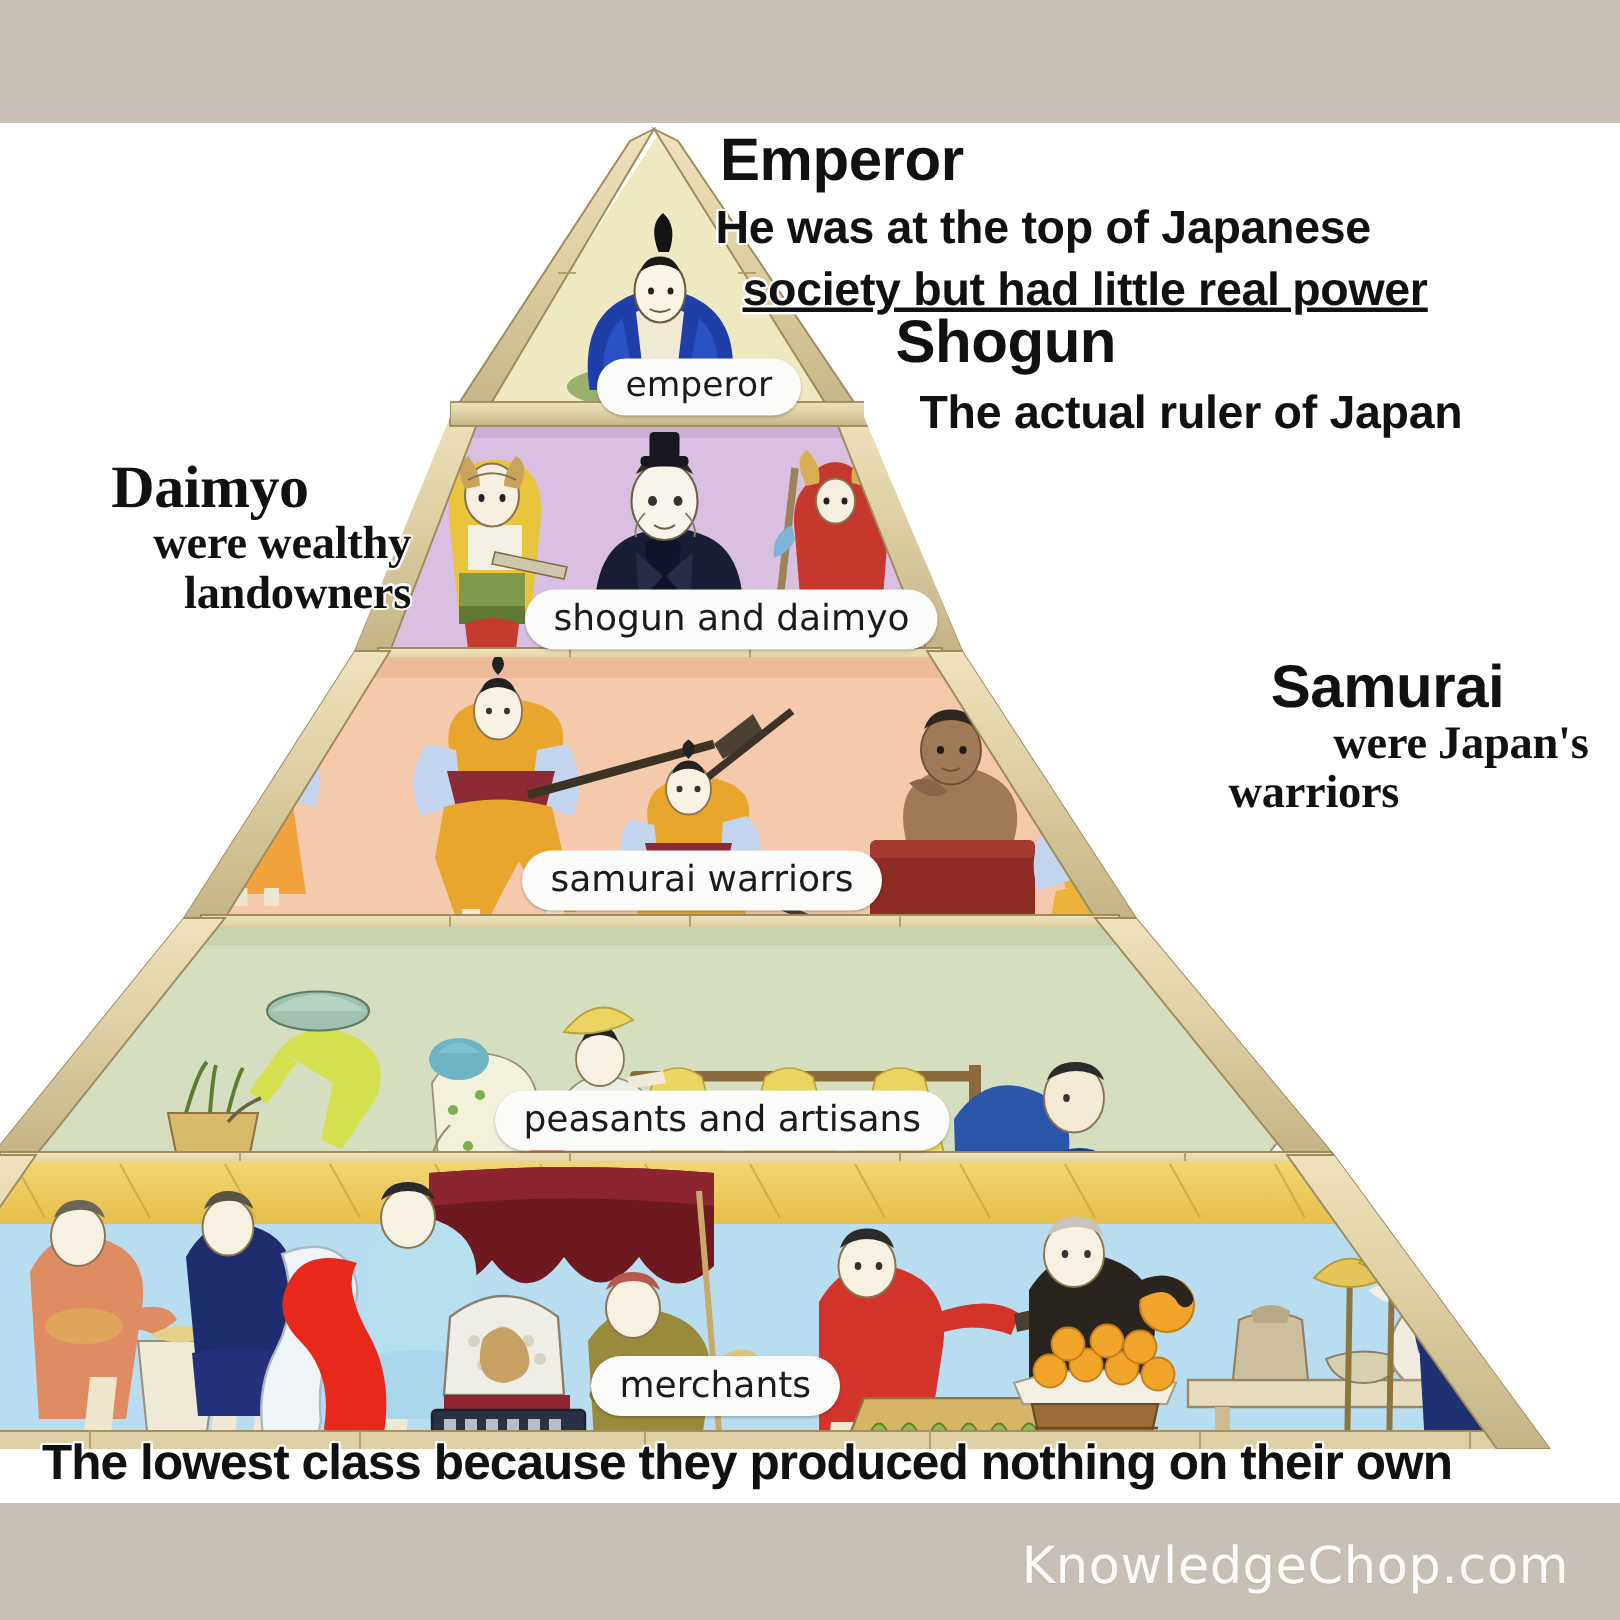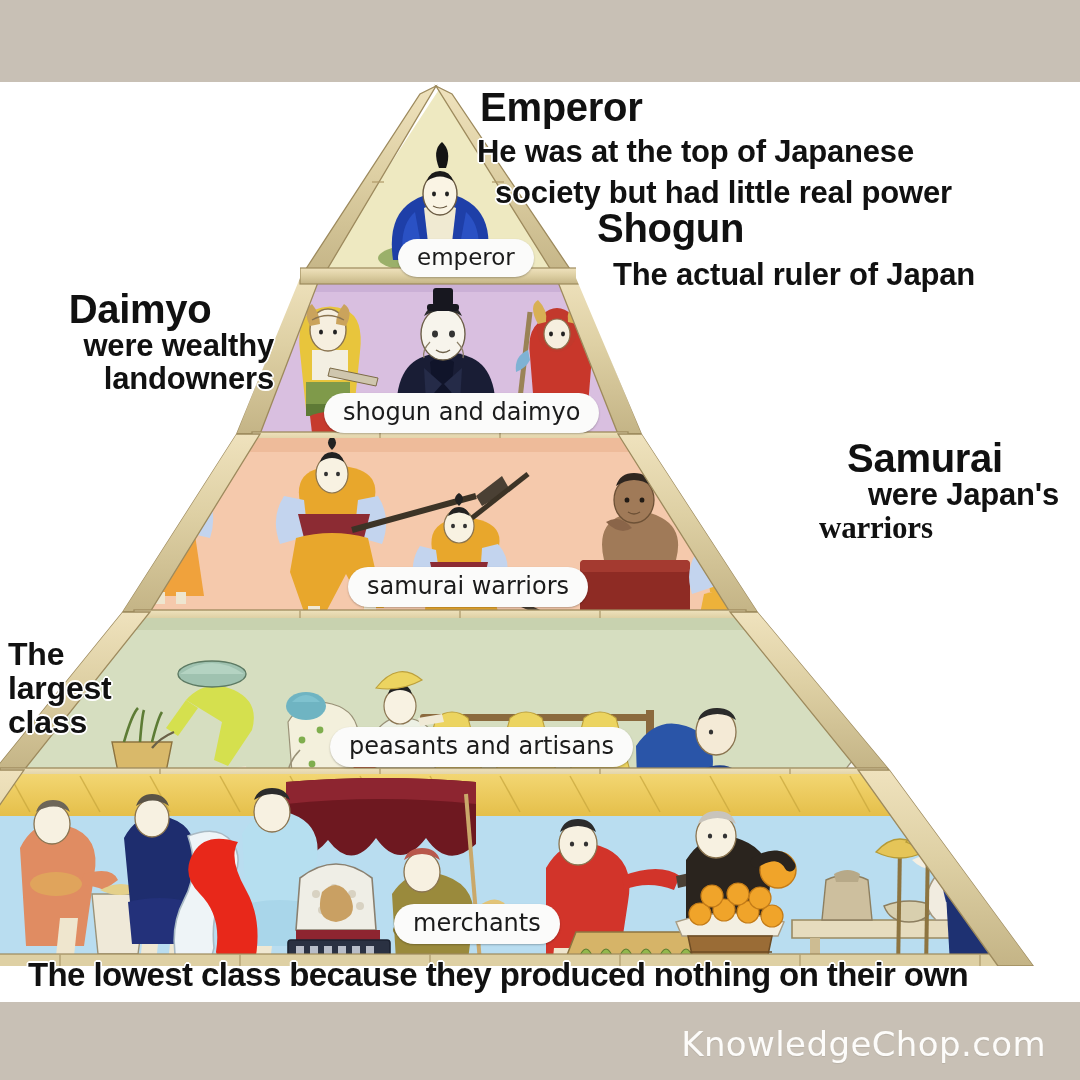--- a/index.html
+++ b/index.html
@@ -36,50 +36,50 @@
     text-shadow:
       1.6px 0 0 #fff, -1.6px 0 0 #fff, 0 1.6px 0 #fff, 0 -1.6px 0 #fff,
       1.2px 1.2px 0 #fff, -1.2px 1.2px 0 #fff, 1.2px -1.2px 0 #fff, -1.2px -1.2px 0 #fff;
   }
   .callout .hd{display:block;font-size:40px;letter-spacing:-.3px;}
   .callout .bd{display:block;font-size:31px;letter-spacing:-.2px;}
 
   #callout-emperor{left:477px;top:4px;}
   #callout-emperor .hd{margin-left:3px;}
   #callout-emperor .bd{margin-top:8px;}
-  #callout-emperor .bd.l2{margin-left:18px;}
+  #callout-emperor .bd.l2{margin-left:18px;text-decoration:underline;}
 
   #callout-shogun{left:597px;top:125px;}
   #callout-shogun .bd{margin-top:10px;margin-left:16px;}
 
-  #callout-daimyo{left:12px;top:206px;text-align:right;width:262px;}
+  #callout-daimyo{left:12px;top:222px;text-align:right;width:262px;font-family:Liberation Serif, serif;}
   #callout-daimyo .hd{text-align:center;padding-right:6px;}
 
   #callout-samurai{left:779px;top:355px;width:292px;text-align:center;}
-  #callout-samurai .bd.l1{text-align:right;padding-right:12px;}
+  #callout-samurai .bd.l1{text-align:right;padding-right:12px;font-family:Liberation Serif, serif;}
   #callout-samurai .bd.l2{text-align:left;padding-left:40px;font-family:Liberation Serif, serif;}
 
   #callout-largest{left:8px;top:556px;width:112px;text-align:left;}
   #callout-largest .bd{font-size:32px;}
 
   #callout-lowest{
     left:0;top:876px;width:996px;text-align:center;
     font-size:33px;letter-spacing:-.6px;
   }
 
   
   .pill{
     position:absolute;z-index:45;background:#fbfbfa;
     border-radius:26px;color:#1b1b1b;
     font-family:"DejaVu Sans", sans-serif;font-size:24px;
     padding:5px 19px 7px;white-space:nowrap;
     box-shadow:0 1px 2px rgba(0,0,0,.25);
   }
   #pill-emperor{left:398px;top:157px;font-size:23px;}
-  #pill-shogun{left:324px;top:311px;}
+  #pill-shogun{left:350px;top:311px;}
   #pill-samurai{left:348px;top:485px;}
   #pill-peasants{left:330px;top:645px;}
   #pill-merchants{left:394px;top:822px;}
 </style>
 </head>
 <body>
 
 <div id="stage">
 
   <div id="art">
@@ -606,25 +606,20 @@
       <span class="bd">were wealthy</span>
       <span class="bd">landowners</span>
     </div>
 
     <div class="callout" id="callout-samurai">
       <span class="hd">Samurai</span>
       <span class="bd l1">were Japan's</span>
       <span class="bd l2">warriors</span>
     </div>
 
-    <div class="callout" id="callout-largest">
-      <span class="bd">The</span>
-      <span class="bd">largest</span>
-      <span class="bd">class</span>
-    </div>
 
     <div class="callout" id="callout-lowest">The lowest class because they produced nothing on their own</div>
 
     <div class="pill" id="pill-emperor">emperor</div>
     <div class="pill" id="pill-shogun">shogun and daimyo</div>
     <div class="pill" id="pill-samurai">samurai warriors</div>
     <div class="pill" id="pill-peasants">peasants and artisans</div>
     <div class="pill" id="pill-merchants">merchants</div>
   </div>
 

